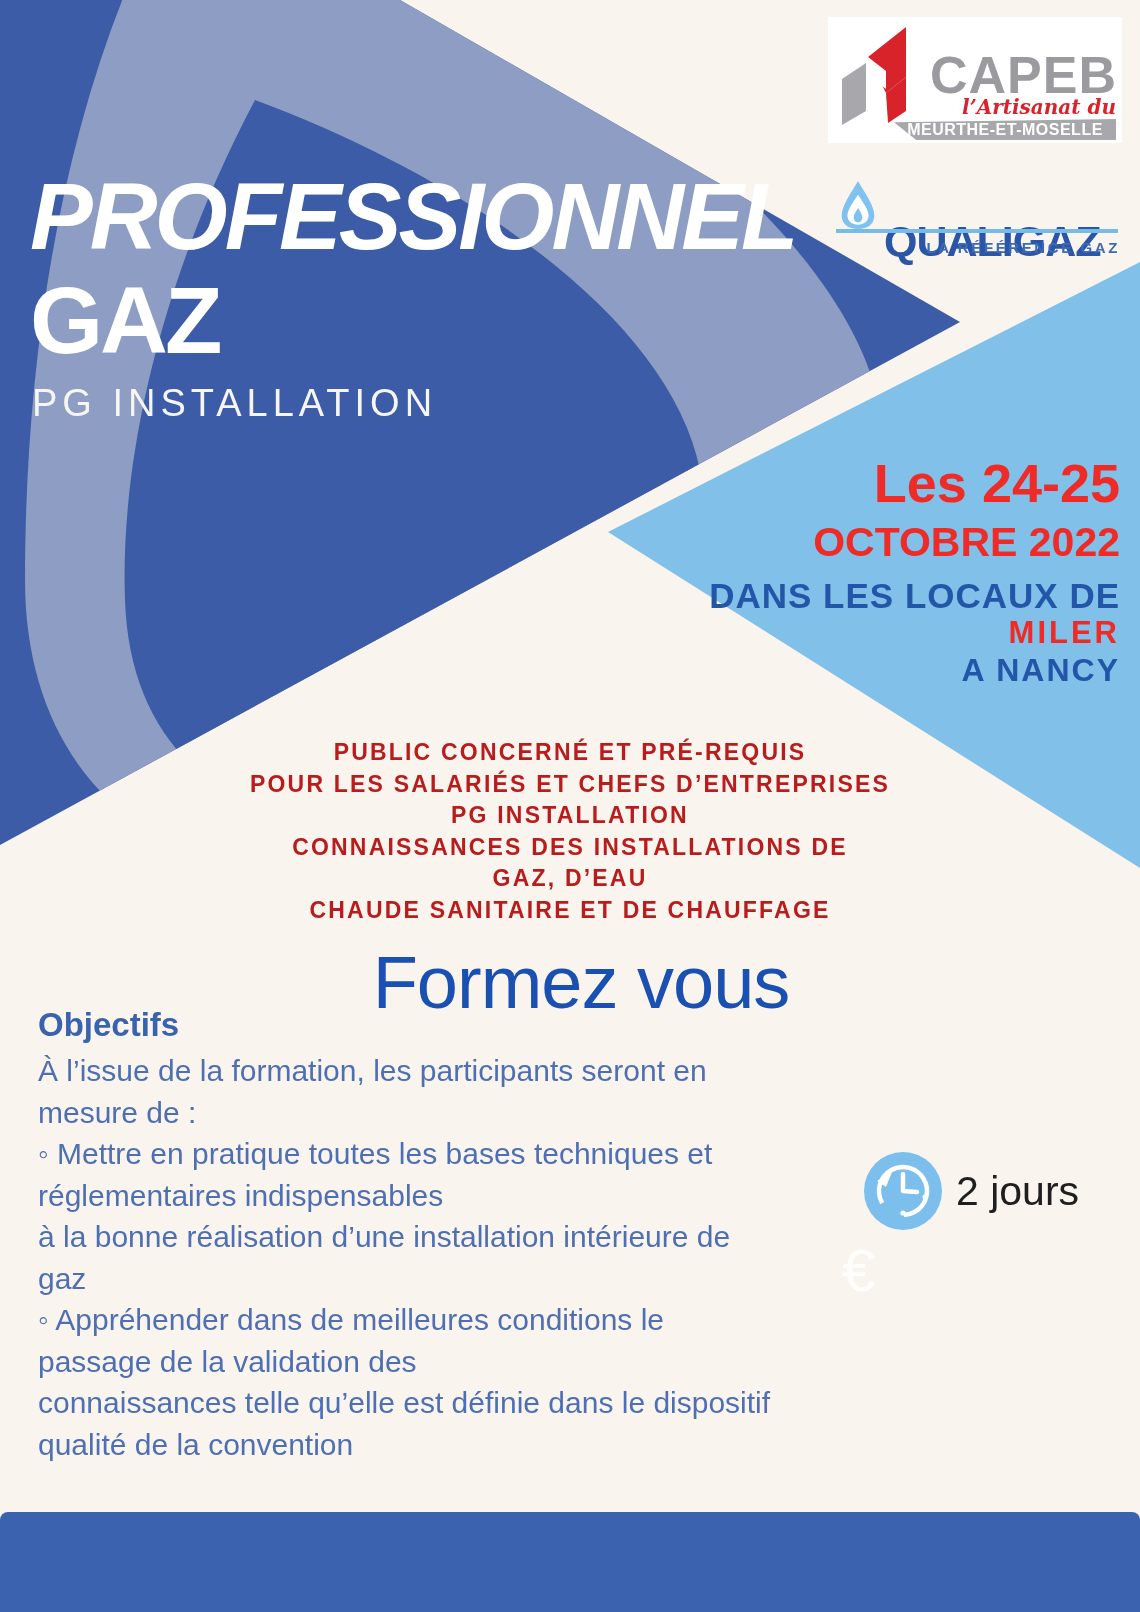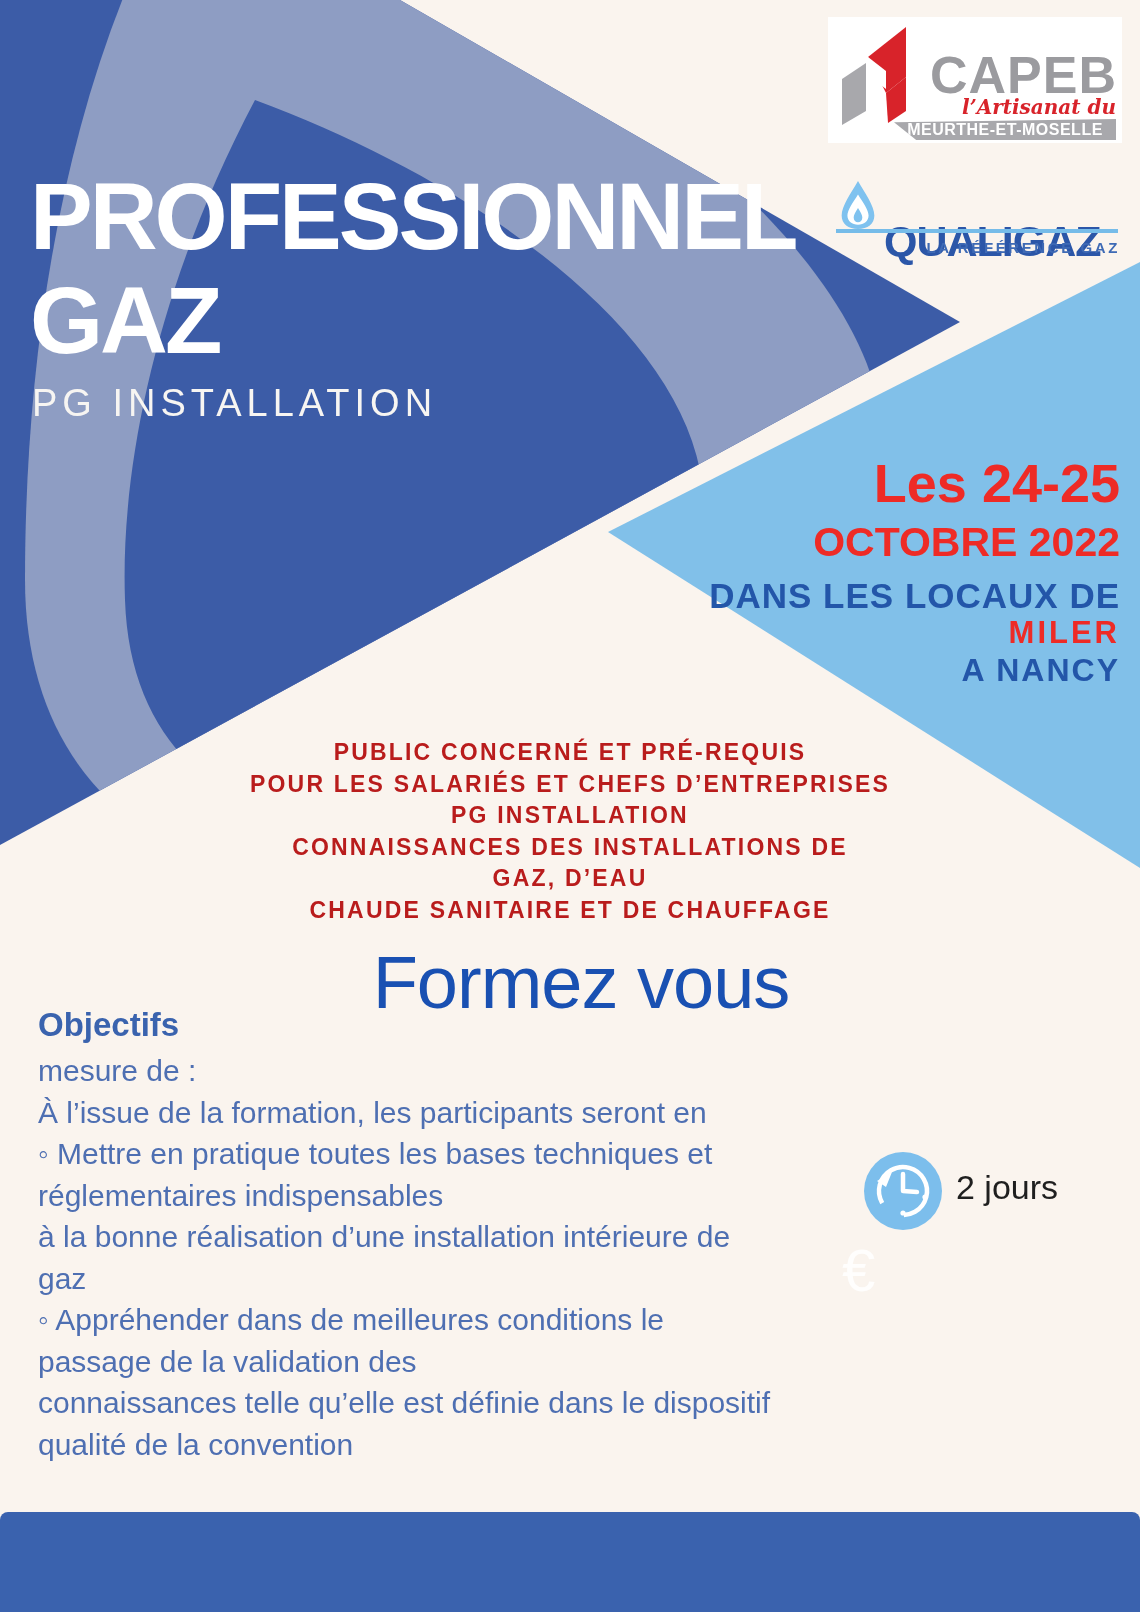--- a/index.html
+++ b/index.html
@@ -9,21 +9,21 @@
     background:#faf4ee;
     overflow:hidden;
     font-family:"Liberation Sans", sans-serif;
     margin:0 auto;
   }
   .bg-svg{position:absolute;left:0;top:0;z-index:0;}
   .txt{position:absolute;z-index:3;}
 
   
   .title-line{left:30px;color:#ffffff;font-weight:700;font-size:94px;line-height:1;letter-spacing:-3px;}
-  .title-1{top:170px;}
+  .title-1{top:170px;font-style:italic;}
   .title-2{top:274px;}
   .subtitle{left:32px;top:382px;color:#f7f5f2;font-size:38px;letter-spacing:5px;font-weight:400;}
 
   
   .right-col{right:20px;text-align:right;}
   .date-main{top:452px;font-size:54px;font-weight:800;color:#ee2b26;letter-spacing:0px;}
   .date-sub{top:519px;font-size:41px;font-weight:800;color:#ee2b26;}
   .loc-1{top:576px;font-size:35px;font-weight:600;color:#2356a9;letter-spacing:1px;}
   .loc-2{top:615px;font-size:31px;font-weight:700;color:#ee2b26;letter-spacing:3px;}
   .loc-3{top:652px;font-size:32px;font-weight:700;color:#2356a9;letter-spacing:2px;}
@@ -35,21 +35,21 @@
   
   .cta{left:131px;top:940px;width:900px;text-align:center;color:#1950b2;
     font-size:74px;font-weight:400;letter-spacing:-1px;}
 
   
   .obj-heading{left:38px;top:1006px;color:#3a63ae;font-size:33px;font-weight:700;}
   .obj-body{left:38px;top:1050px;width:800px;color:#4e6fb2;font-size:30px;line-height:41.5px;font-weight:400;}
 
   
   .duration-icon{position:absolute;left:864px;top:1152px;width:78px;height:78px;z-index:3;}
-  .duration-label{left:956px;top:1168px;font-size:34px;color:#1f1f1f;}
+  .duration-label{left:956px;top:1168px;font-size:41px;color:#1f1f1f;}
 
   
   .euro{left:842px;top:1236px;font-size:60px;color:rgba(255,255,255,0.85);z-index:2;}
 
   
   .footer-bar{position:absolute;left:0;top:1512px;width:1140px;height:100px;background:#3a62ae;
     border-radius:8px 8px 0 0;z-index:1;}
 
   
   .capeb-box{position:absolute;left:828px;top:17px;width:294px;height:126px;background:#ffffff;z-index:4;}
@@ -130,22 +130,22 @@
     <div>PG INSTALLATION</div>
     <div>CONNAISSANCES DES INSTALLATIONS DE</div>
     <div>GAZ, D’EAU</div>
     <div>CHAUDE SANITAIRE ET DE CHAUFFAGE</div>
   </div>
 
   <div class="txt cta">Formez vous</div>
 
   <div class="txt obj-heading">Objectifs</div>
   <div class="txt obj-body">
+    <div>À l’issue de la formation, les participants seront en</div>
     <div>mesure de :</div>
-    <div>À l’issue de la formation, les participants seront en</div>
     <div>◦  Mettre en pratique toutes les bases techniques et</div>
     <div>réglementaires indispensables</div>
     <div>à la bonne réalisation d’une installation intérieure de</div>
     <div>gaz</div>
     <div>◦  Appréhender dans de meilleures conditions le</div>
     <div>passage de la validation des</div>
     <div>connaissances telle qu’elle est définie dans le dispositif</div>
     <div>qualité de la convention</div>
   </div>
 

